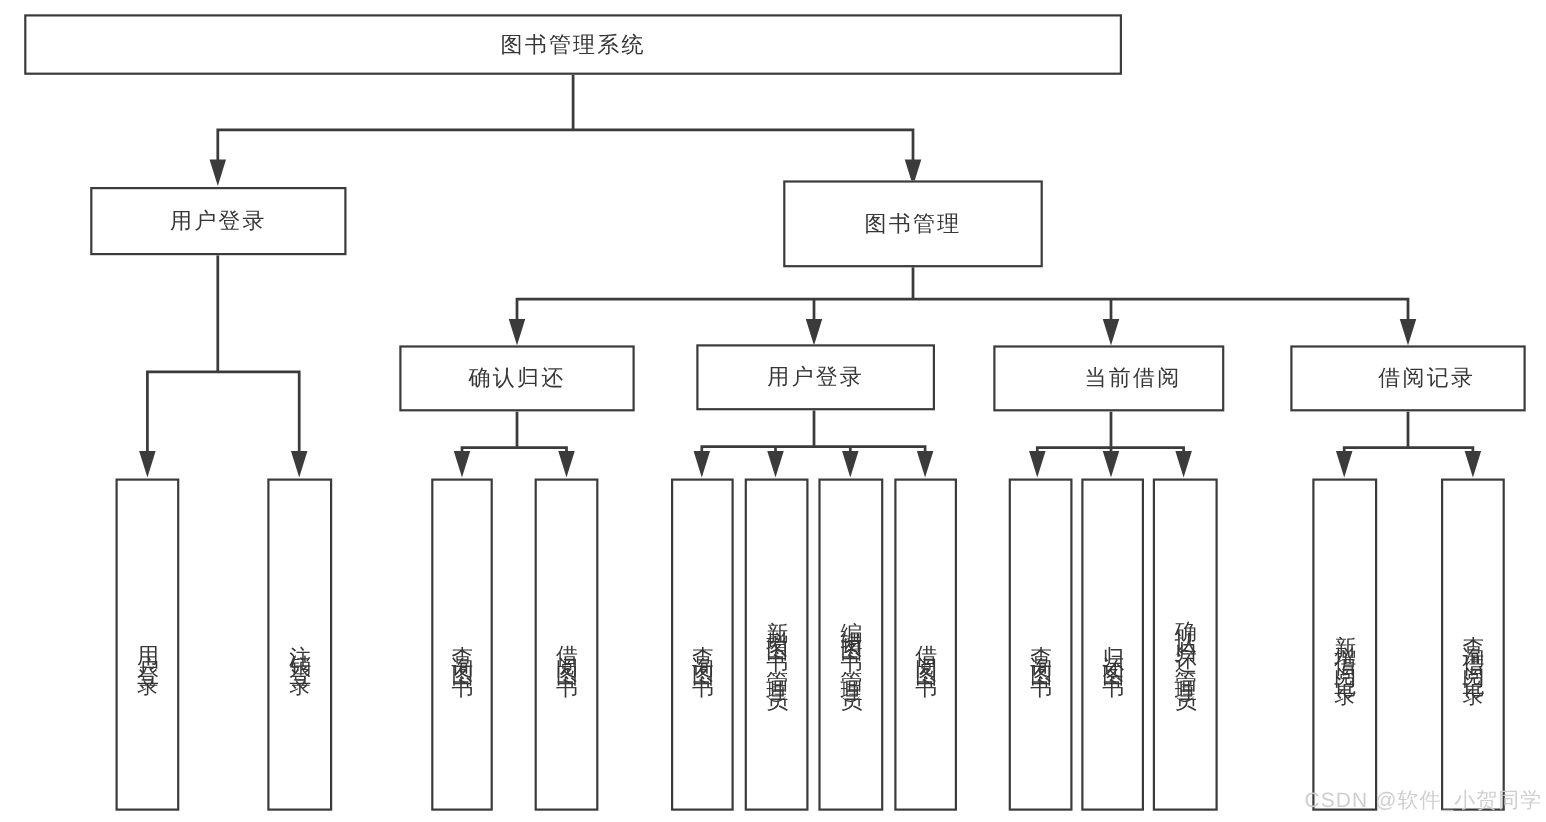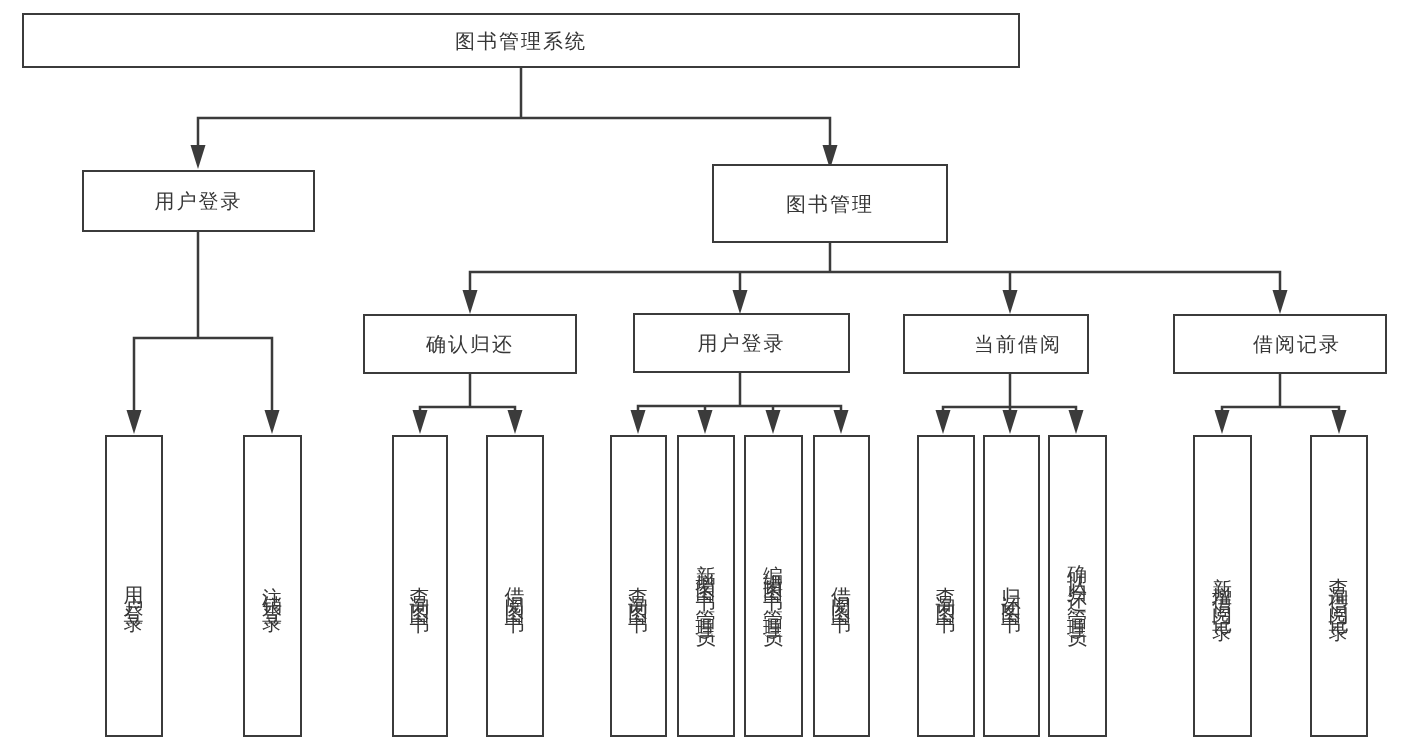--- a/index.html
+++ b/index.html
@@ -103,21 +103,21 @@
   <div class="node" style="left:712px; top:164px; width:236px; height:79px;">
     <span>图书管理</span>
   </div>
 
   <div class="node" style="left:363px; top:314px; width:214px; height:60px;">
     <span>确认归还</span>
   </div>
   <div class="node" style="left:633px; top:313px; width:217px; height:60px;">
     <span>用户登录</span>
   </div>
-  <div class="node" style="left:903px; top:314px; width:186px; height:60px;padding-left:44px;">
+  <div class="node" style="left:903px; top:314px; width:210px; height:60px;padding-left:44px;">
     <span>当前借阅</span>
   </div>
   <div class="node" style="left:1173px; top:314px; width:214px; height:60px;padding-left:34px;">
     <span>借阅记录</span>
   </div>
 
   <div class="node vert" style="left:105px; top:435px; width:58px; height:302px;">
     <span>用户登录</span>
   </div>
   <div class="node vert" style="left:243px; top:435px; width:59px; height:302px;">
@@ -154,14 +154,15 @@
     <span>确认归还（管理员）</span>
   </div>
 
   <div class="node vert" style="left:1193px; top:435px; width:59px; height:302px;">
     <span>新增借阅记录</span>
   </div>
   <div class="node vert" style="left:1310px; top:435px; width:58px; height:302px;">
     <span>查询借阅记录</span>
   </div>
 
+  <div id="watermark">CSDN @软件_小贺同学</div>
 
 </div>
 
 </body></html>

